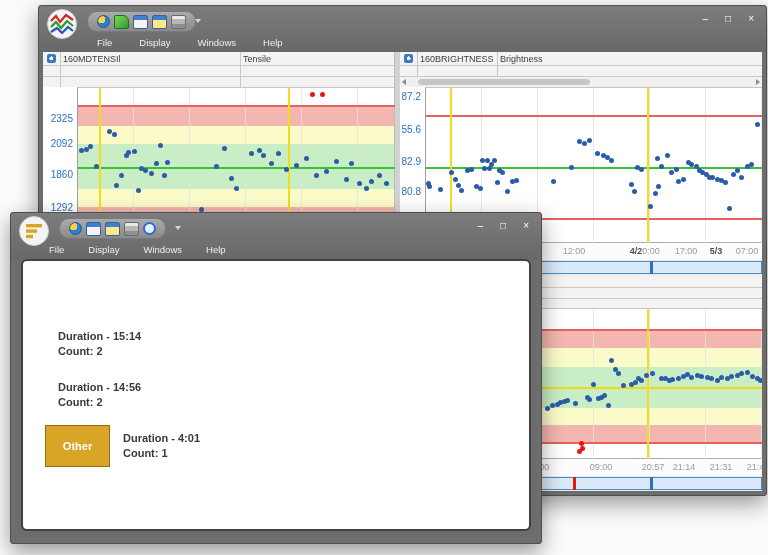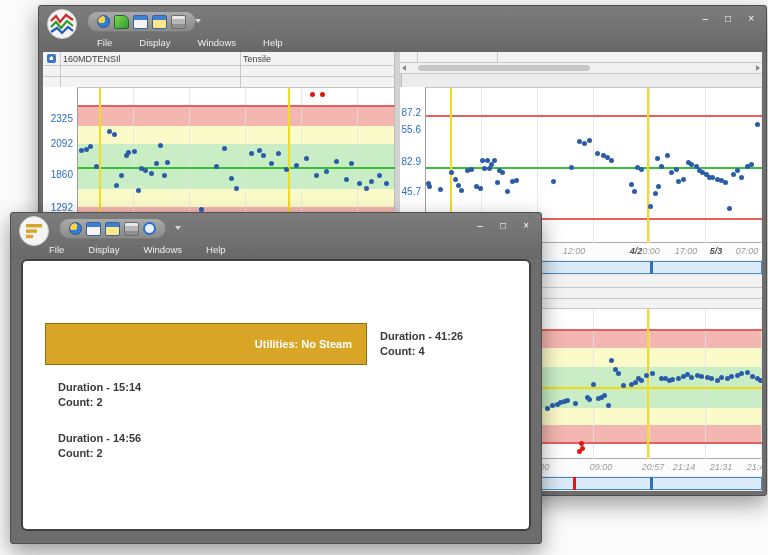--- a/index.html
+++ b/index.html
@@ -63,21 +63,21 @@
   .band{position:absolute;left:0;right:0;z-index:0;}
   .band-red{background:#f4b6b0;} .band-yellow{background:#fbfbc9;} .band-green{background:#c9eec6;}
   .hline{position:absolute;left:0;right:0;z-index:2;}
   .hl-red{height:2px;background:#e4615c;}
   .hl-green{height:2px;background:#3abf3a;}
   .hl-yellow{height:2px;background:#eeda14;}
   .vline{position:absolute;top:0;bottom:0;width:2px;background:#f2dd1c;z-index:2;}
   .dot{position:absolute;width:5px;height:5px;border-radius:50%;background:#2a5ca8;z-index:3;}
   .dot-red{background:#e3170d;}
   .xaxis{position:absolute;background:#fcfcfc;border-top:1px solid #adadad;overflow:hidden;}
-  .xtick{position:absolute;top:3px;transform:translateX(-50%);font-size:9px;color:#9b9b9b;white-space:nowrap;font-style:italic;}
+  .xtick{position:absolute;top:3px;transform:translateX(-50%);font-size:9px;color:#9b9b9b;white-space:nowrap;}
   .xb{color:#4e4e4e;font-weight:bold;}
   .rangebar{position:absolute;height:11px;background:#daeaf8;border:1px solid #4a8bc6;}
   .rmark{position:absolute;top:-1px;bottom:-1px;width:3px;}
   .rm-blue{background:#2f6fbe;} .rm-red{background:#e3170d;}
   
   .content2{position:absolute;left:10px;right:10px;top:46px;bottom:12px;background:#fff;
             border:2px solid #414141;border-radius:6px;overflow:hidden;}
   .pareto-title{text-align:center;margin-top:18px;font-size:13.5px;font-weight:bold;color:#333;}
   .events{position:absolute;left:22px;top:62px;right:10px;}
   .ev-row{display:flex;align-items:center;margin-bottom:9px;height:42px;}
@@ -206,36 +206,43 @@
             <div class="dot dot-red" style="left: 242px; top: 4px;"></div>
           </div>
         <div class="xaxis" style="left:34px;top:195px;width:317px;height:17px;"></div>
         <div class="rangebar" style="left:34px;top:214px;width:315px;"></div>
       </div>
 
       <div class="divider"></div>
 
       <div class="pane pane-r">
         <div class="hdr" style="top:0;">
+          <div class="hrow" style="height:13px;">
+            <div class="hcell c-ic">
+                <span class="type-icon"></span>
+              </div>
+            <div class="hcell c-id">160BRIGHTNESS</div>
+            <div class="hcell c-nm">Brightness</div>
+          </div>
           <div class="hrow" style="height:10px;">
               <div class="hcell c-ic"></div>
               <div class="hcell c-id"></div>
               <div class="hcell c-nm"></div>
             </div>
           <div class="scrollrow">
             <span class="sc-ar sc-l"></span>
             <span class="sc-thumb"></span>
             <span class="sc-ar sc-r"></span>
           </div>
         </div>
         <div class="gutter" style="left:0;top:35px;width:25px;height:155px;">
-            <div class="ytick" style="top: 20px;">87.2</div>
+            <div class="ytick" style="top: 4px;">87.2</div>
             <div class="ytick" style="top: 37px;">55.6</div>
             <div class="ytick" style="top: 69px;">82.9</div>
-            <div class="ytick" style="top: 99px;">45.7</div>
+            <div class="ytick" style="top: 99px;">80.8</div>
           </div>
         <div class="plot" style="left:25px;top:35px;width:337px;height:155px;">
             <div class="hline hl-red" style="top: 27px;"></div>
             <div class="hline hl-green" style="top: 79px;"></div>
             <div class="hline hl-red" style="top: 130px;"></div>
             <div class="vline" style="left: 24px;"></div>
             <div class="vline" style="left: 221px;"></div>
             <div class="dot" style="left: 0px; top: 93px;"></div>
             <div class="dot" style="left: 1px; top: 96px;"></div>
             <div class="dot" style="left: 12px; top: 99px;"></div>
@@ -432,39 +439,39 @@
         <span>File</span>
         <span>Display</span>
         <span>Windows</span>
         <span>Help</span>
       </div>
     </div>
 
     <div class="content2">
       <div class="events">
 
-        <div class="ev-row">
-          <div class="ev-bar right" style="width: 322px;">Utilities: No Steam</div>
-          <div class="ev-info">
-            <div>Duration - 41:26</div>
-            <div>Count: 4</div>
-          </div>
-        </div>
 
         <div class="ev-row">
           <div class="ev-info">
             <div>Duration - 15:14</div>
             <div>Count: 2</div>
           </div>
         </div>
 
         <div class="ev-row">
           <div class="ev-info">
             <div>Duration - 14:56</div>
             <div>Count: 2</div>
           </div>
         </div>
 
+        <div class="ev-row">
+          <div class="ev-bar" style="width: 65px;">Other</div>
+          <div class="ev-info">
+            <div>Duration - 4:01</div>
+            <div>Count: 1</div>
+          </div>
+        </div>
 
       </div>
     </div>
   </div>
 </div>
 
 </body></html>

